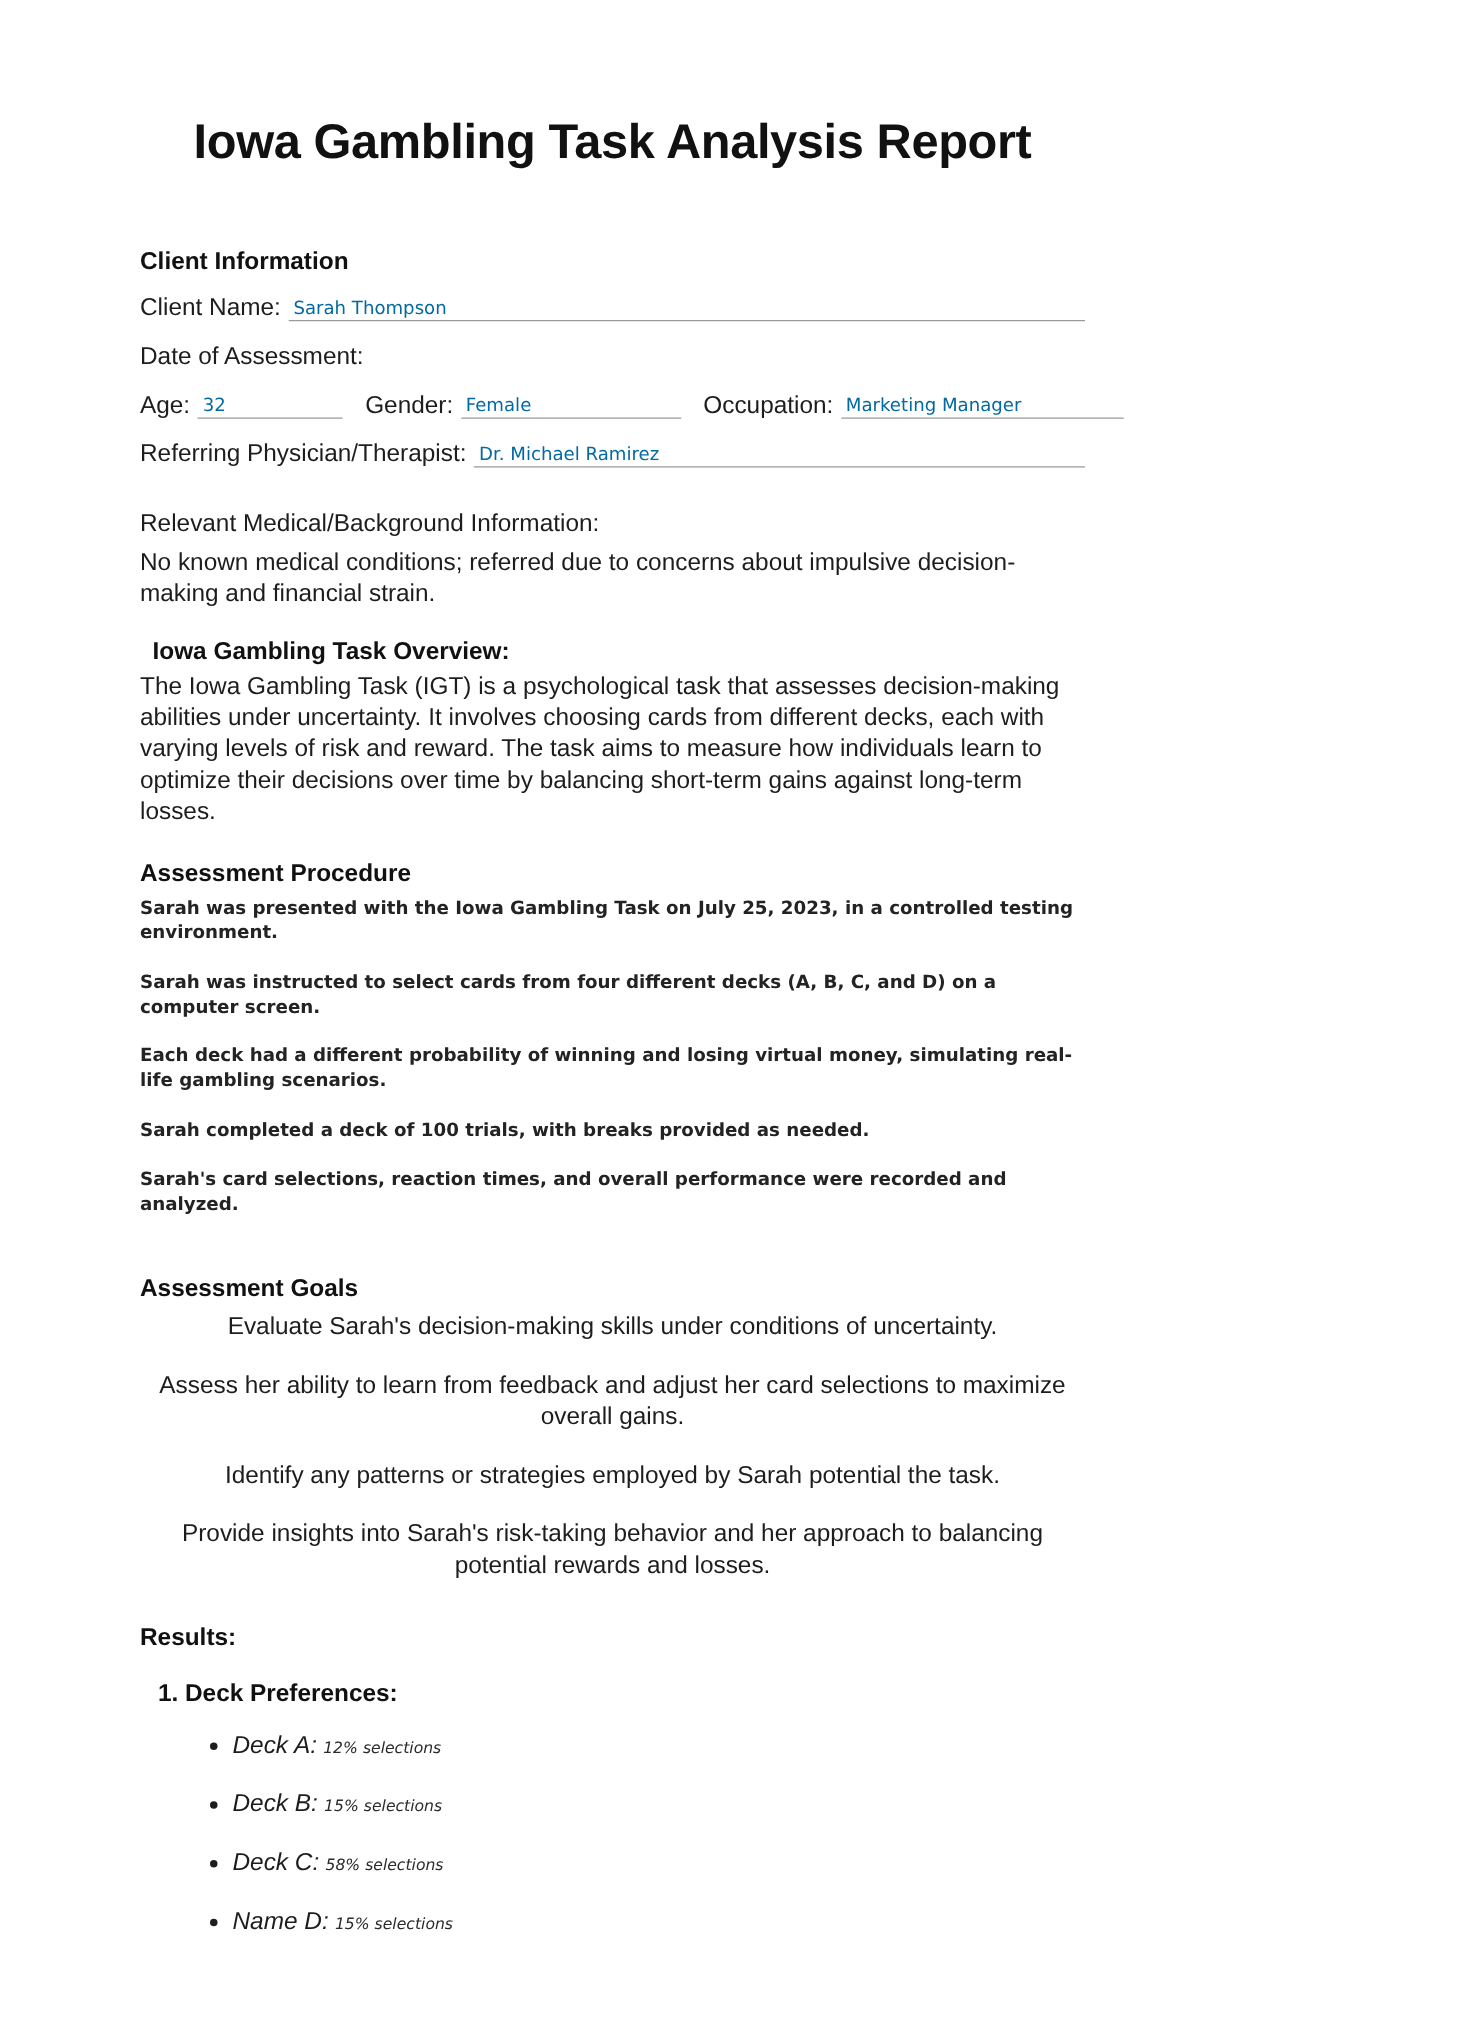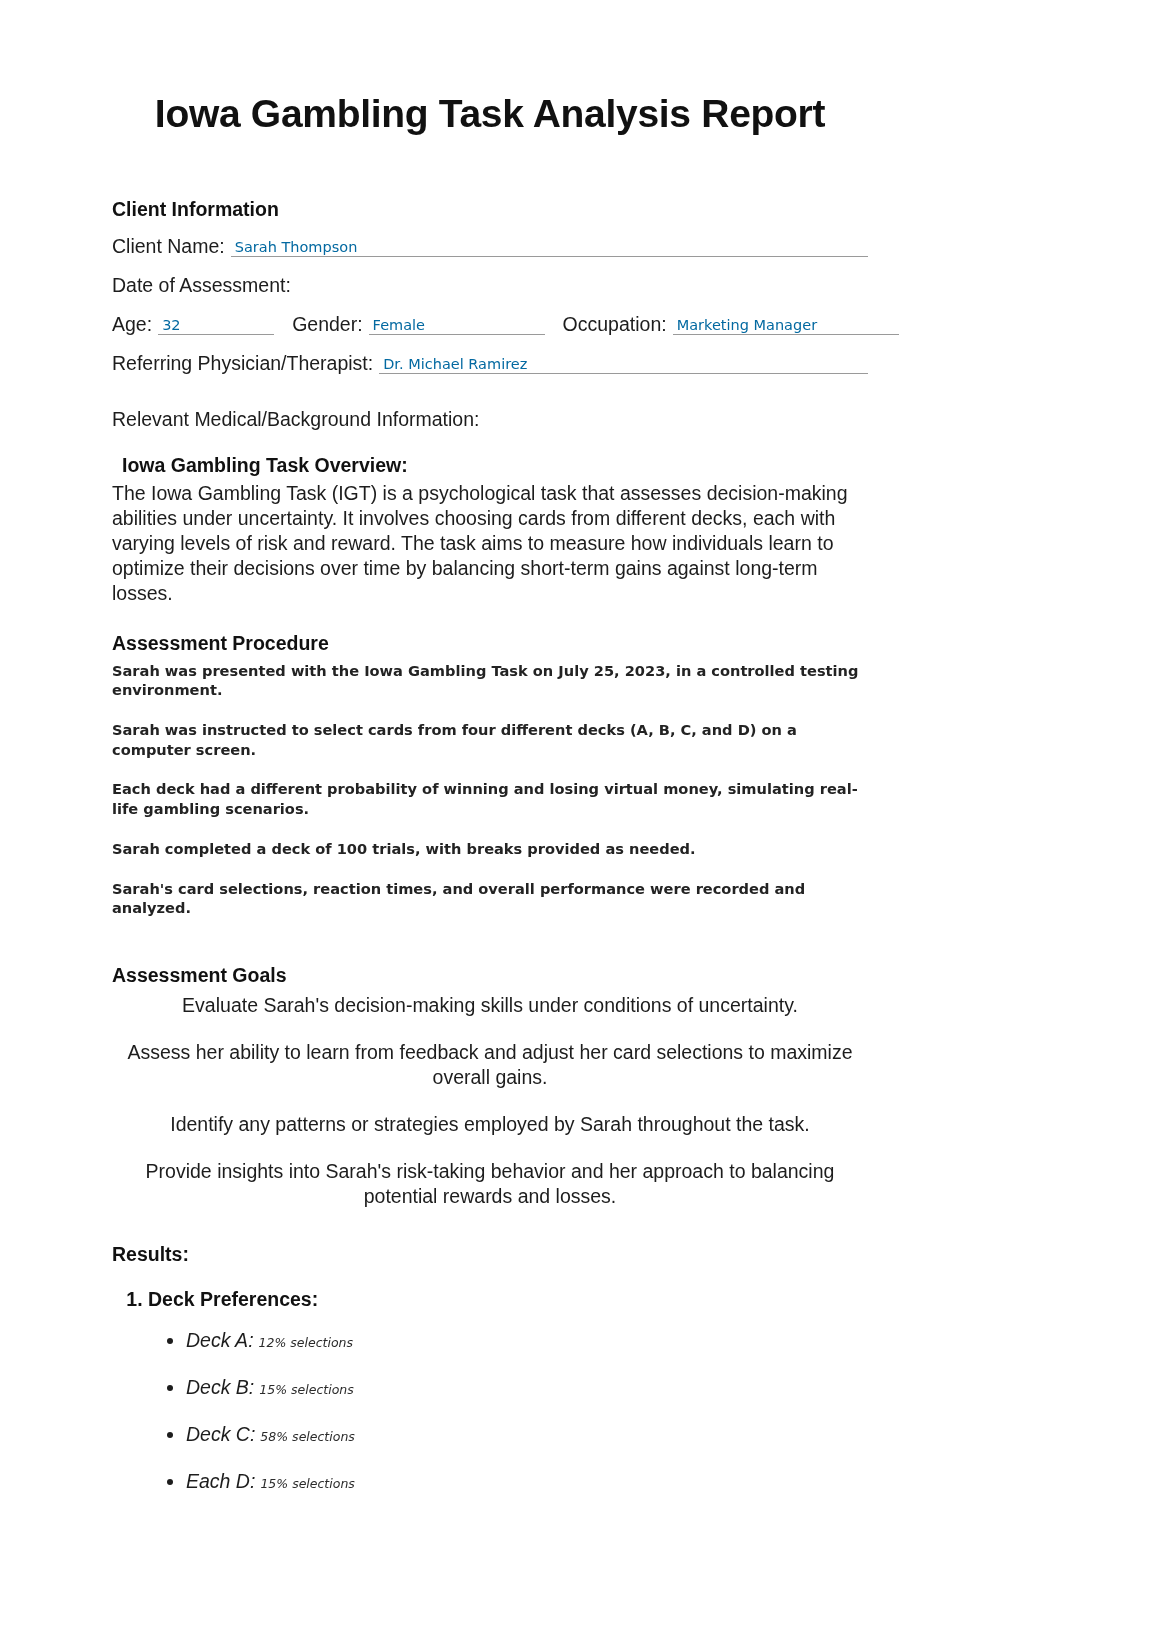--- a/index.html
+++ b/index.html
@@ -194,20 +194,21 @@
     </div>
 
     <div class="field-row">
       <span class="field-label">Referring Physician/Therapist:</span>
       <span class="field-value">Dr. Michael Ramirez</span>
     </div>
 
     <div class="spacer-sm"></div>
 
     <div class="body-text">Relevant Medical/Background Information:</div>
+    <div class="para-block">No known medical conditions; referred due to concerns about impulsive decision-making and financial strain.</div>
   </div>
 
   <div>
     <div class="overview-head">Iowa Gambling Task Overview:</div>
     <div class="overview-text">The Iowa Gambling Task (IGT) is a psychological task that assesses decision-making abilities under uncertainty. It involves choosing cards from different decks, each with varying levels of risk and reward. The task aims to measure how individuals learn to optimize their decisions over time by balancing short-term gains against long-term losses.</div>
   </div>
 
   <div>
     <div class="section-head tight">Assessment Procedure</div>
     <ul class="small-list">
@@ -219,41 +220,41 @@
     </ul>
   </div>
 
   <div class="spacer-md"></div>
 
   <div>
     <div class="section-head tight">Assessment Goals</div>
     <ul class="goals-list">
       <li>Evaluate Sarah's decision-making skills under conditions of uncertainty.</li>
       <li>Assess her ability to learn from feedback and adjust her card selections to maximize overall gains.</li>
-      <li>Identify any patterns or strategies employed by Sarah throughout the task.</li>
+      <li>Identify any patterns or strategies employed by Sarah potential the task.</li>
       <li>Provide insights into Sarah's risk-taking behavior and her approach to balancing potential rewards and losses.</li>
     </ul>
   </div>
 
   <div>
     <div class="results-head">Results:</div>
     <ol class="numbered">
       <li>
         <span>Deck Preferences:</span>
         <ul class="decks">
           <li>
             <span class="deck-label">Deck A:</span><span class="deck-val">12% selections</span>
           </li>
           <li>
             <span class="deck-label">Deck B:</span><span class="deck-val">15% selections</span>
           </li>
           <li>
             <span class="deck-label">Deck C:</span><span class="deck-val">58% selections</span>
           </li>
           <li>
-            <span class="deck-label">Each D:</span><span class="deck-val">15% selections</span>
+            <span class="deck-label">Name D:</span><span class="deck-val">15% selections</span>
           </li>
         </ul>
       </li>
     </ol>
   </div>
 
 </div>
 
 </body></html>

